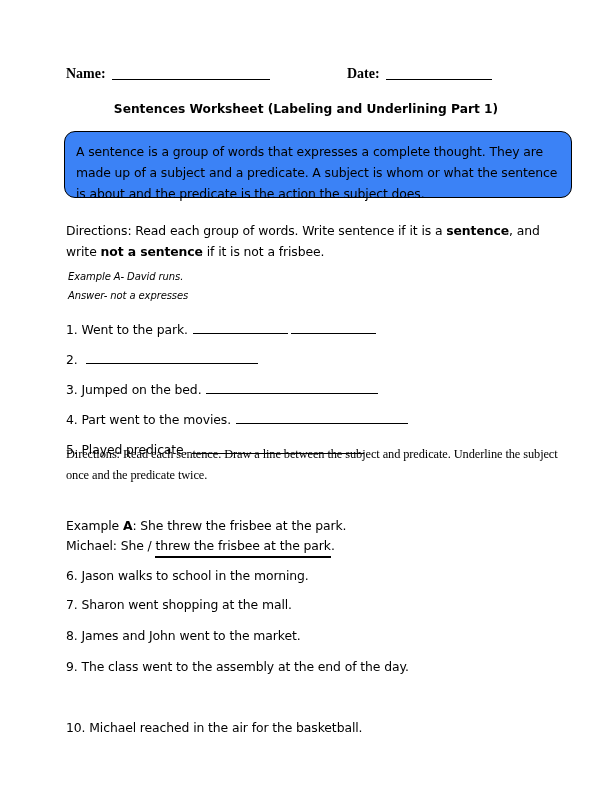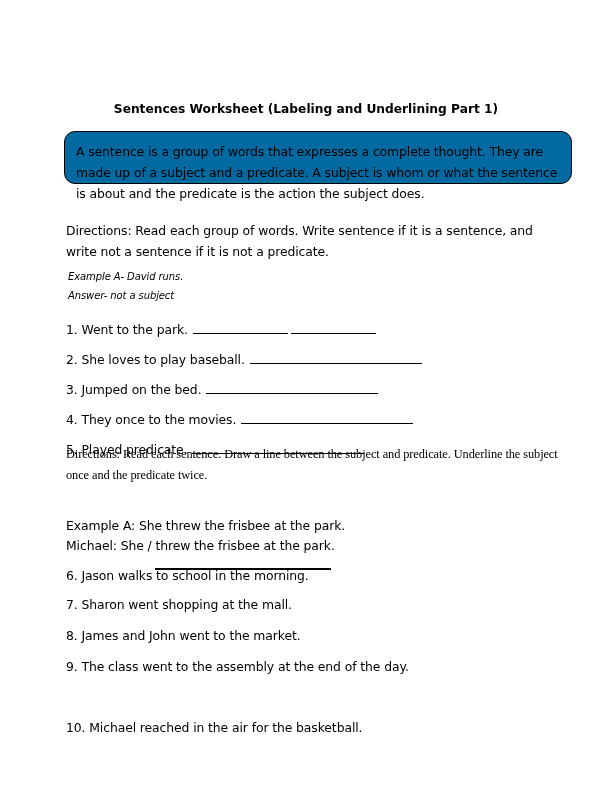--- a/index.html
+++ b/index.html
@@ -68,25 +68,25 @@
     line-height: 16px;
     transform: scaleX(0.94);
   }
 
   
   .definition-box {
     position: absolute;
     left: 64px;
     top: 131px;
     width: 508px;
-    height: 53px;
+    height: 67px;
     box-sizing: border-box;
     border: 1.5px solid #000;
     border-radius: 11px;
-    background: #0369a1;
+    background: #3b82f6;
   }
   .definition-text {
     position: absolute;
     left: 11px;
     top: 9px;
     width: 482px;
     font-size: 12.4px;
     line-height: 21px;
     letter-spacing: -0.1px;
   }
@@ -117,27 +117,27 @@
   .example-block-2 {
     position: absolute;
     left: 66px;
     width: 470px;
     font-size: 12.4px;
     line-height: 20px;
     letter-spacing: -0.1px;
   }
   .example-2 { top: 516px; }
 
-  b, .b { font-weight: normal; }
+  b, .b { font-weight: bold; }
 
   .u-single { text-underline-offset: 1px; }
   .u-double {
     border-bottom: 1px solid #000;
     box-shadow: inset 0 -4px 0 -3px #000;
-    padding-bottom: 16px;
+    padding-bottom: 4px;
   }
 
   
   .question {
     position: absolute;
     left: 66px;
     font-size: 12.4px;
     line-height: 16px;
     letter-spacing: -0.1px;
     white-space: nowrap;
@@ -162,47 +162,57 @@
   .q7  { top: 597px; }
   .q8  { top: 628px; }
   .q9  { top: 659px; }
   .q10 { top: 720px; }
 </style>
 </head>
 <body>
 
 <div class="page">
 
+  <div class="name-date-row">
+    <div class="field field-name">
+      <span class="field-label">Name:</span>
+      <span class="field-rule rule-name"></span>
+    </div>
+    <div class="field field-date">
+      <span class="field-label">Date:</span>
+      <span class="field-rule rule-date"></span>
+    </div>
+  </div>
 
   <div class="worksheet-title">Sentences Worksheet (Labeling and Underlining Part 1)</div>
 
   <div class="definition-box">
     <div class="definition-text">A sentence is a group of words that expresses a complete thought. They are made up of a subject and a predicate. A subject is whom or what the sentence is about and the predicate is the action the subject does.</div>
   </div>
 
   <div class="body-block directions-1">
-    <span>Directions: Read each group of words. Write sentence if it is a </span><span class="b">sentence</span><span>, and write </span><span class="b">not a sentence</span><span> if it is not a predicate.</span>
+    <span>Directions: Read each group of words. Write sentence if it is a </span><span class="b">sentence</span><span>, and write </span><span class="b">not a sentence</span><span> if it is not a frisbee.</span>
   </div>
 
   <div class="example-italic example-a-block">
     <div>Example A- David runs.</div>
-    <div>Answer- not a subject</div>
+    <div>Answer- not a expresses</div>
   </div>
 
   <div class="question q1">
     <span>1.</span>&nbsp;<span>Went to the park.</span><span class="q-blank" style="width:95px"></span><span class="q-blank seg2" style="width:85px"></span>
   </div>
   <div class="question q2">
-    <span>2.</span>&nbsp;<span>She loves to play baseball.</span><span class="q-blank" style="width:172px"></span>
+    <span>2.</span>&nbsp;<span class="q-blank" style="width:172px"></span>
   </div>
   <div class="question q3">
     <span>3.</span>&nbsp;<span>Jumped on the bed.</span><span class="q-blank" style="width:172px"></span>
   </div>
   <div class="question q4">
-    <span>4.</span>&nbsp;<span>They once to the movies.</span><span class="q-blank" style="width:172px"></span>
+    <span>4.</span>&nbsp;<span>Part went to the movies.</span><span class="q-blank" style="width:172px"></span>
   </div>
   <div class="question q5">
     <span>5.</span>&nbsp;<span>Played predicate.</span><span class="q-blank" style="width:172px"></span>
   </div>
 
   <div class="body-block directions-2">Directions: Read each sentence. Draw a line between the subject and predicate. Underline the subject once and the predicate twice.</div>
 
   <div class="example-block-2 example-2">
     <div><span>Example </span><span class="b">A</span><span>: She threw the frisbee at the park.</span></div>
     <div><span>Michael: </span><span class="u-single">She</span><span> / </span><span class="u-double">threw the frisbee at the park</span><span>.</span></div>

